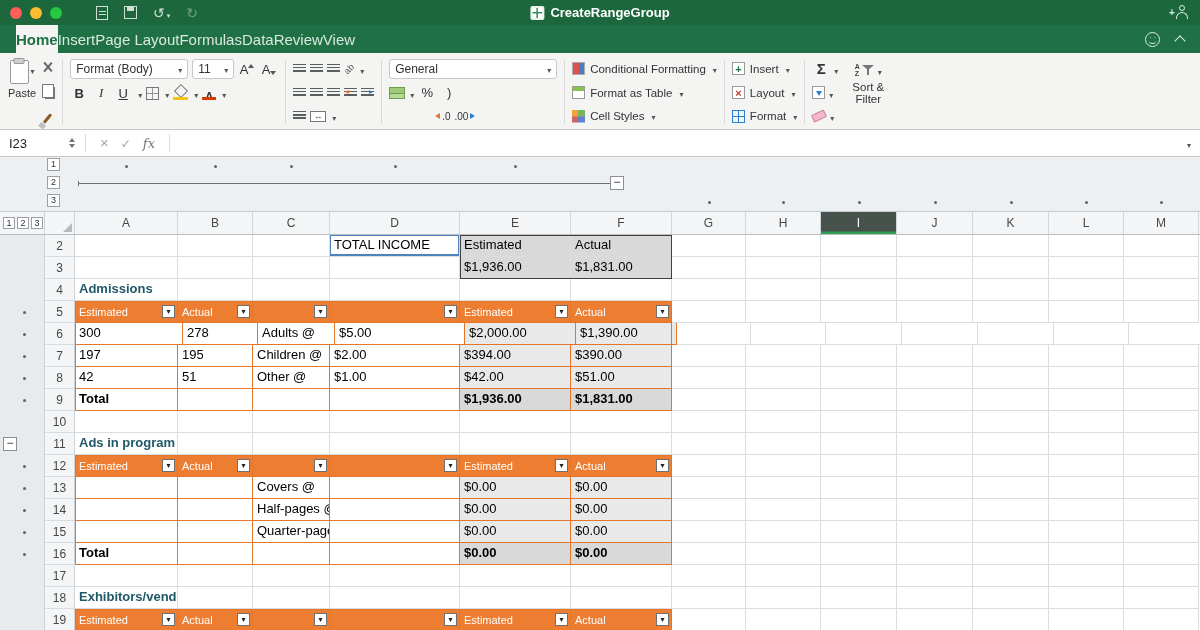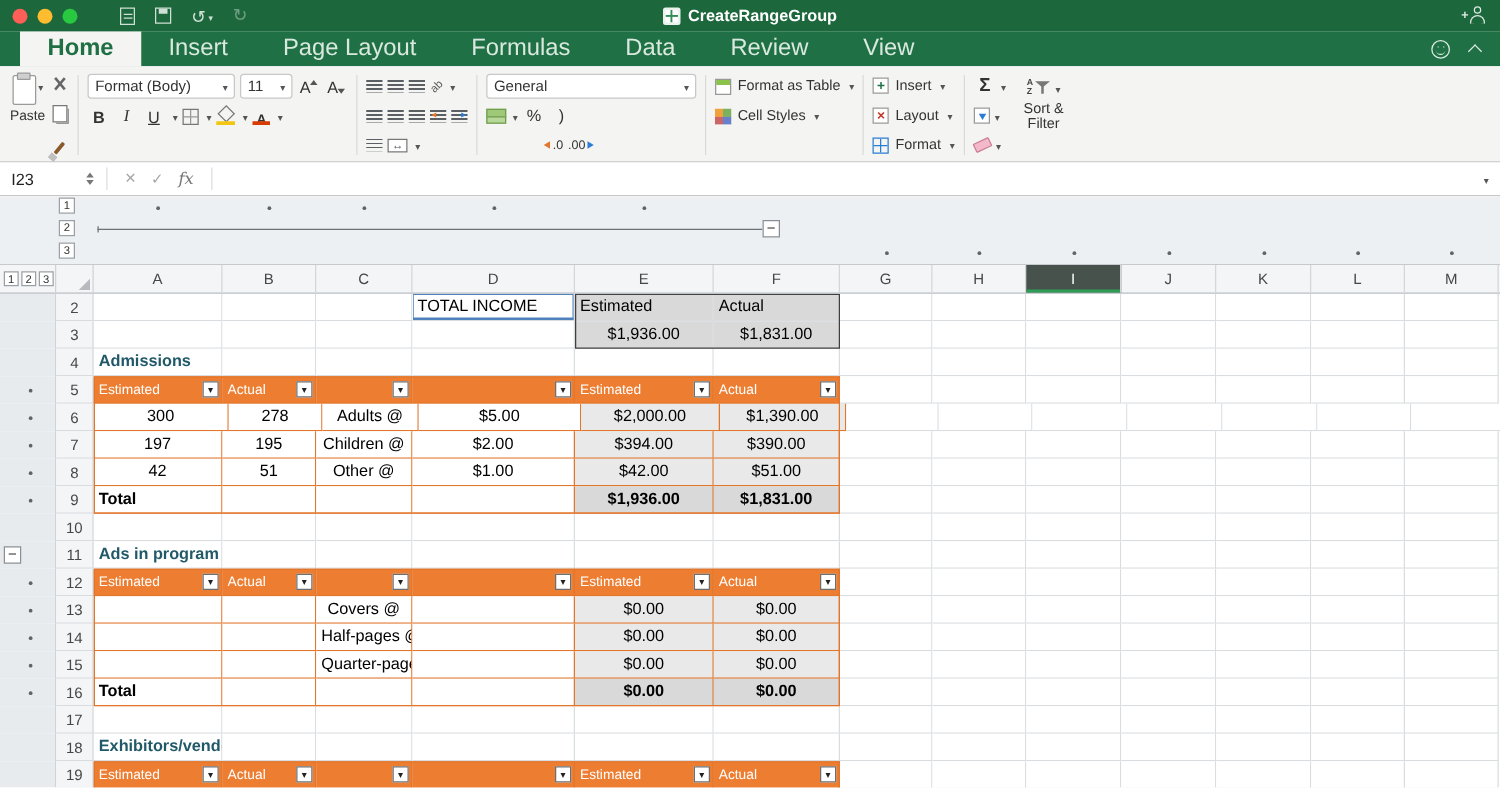--- a/index.html
+++ b/index.html
@@ -25,21 +25,21 @@
 .mag::after{content:"";position:absolute;bottom:-3px;right:-3px;width:4.5px;height:1.5px;background:#c6d9cc;transform:rotate(45deg)}
 .scaret::after{content:"▾";font-size:7px;color:#c6d9cc}
 .searchbox .ph{color:#b9cfc2;font-size:12px;margin-left:2px}
 .ic-person{position:absolute;right:10px;top:5px;width:20px;height:15px}
 .ph-head{position:absolute;left:9px;top:0;width:6px;height:6px;border:1.4px solid #dcebe2;border-radius:50%}
 .ph-body{position:absolute;left:6px;top:7px;width:12px;height:7px;border:1.4px solid #dcebe2;border-bottom:none;border-radius:6px 6px 0 0}
 .ph-plus{position:absolute;left:-1px;top:2px;color:#dcebe2;font-size:10px;font-weight:700}
 .ph-plus::before{content:"+"}
 
 .tabbar{height:28px;background:#1f7044;display:flex;align-items:stretch;padding-left:16px}
-.tab{display:flex;align-items:center;padding:0 22px;font-size:19px;color:#d9e9df}
+.tab{display:flex;align-items:center;padding:0 0;font-size:15px;color:#d9e9df}
 .tab.active{background:#f4f4f3;color:#1f7044;font-weight:700}
 .tab-right{margin-left:auto;display:flex;align-items:center;gap:16px;padding-right:16px}
 .smiley{width:15px;height:15px;border:1.3px solid #dcebe2;border-radius:50%;position:relative}
 .smiley::before{content:"";position:absolute;left:3.5px;top:4px;width:1.6px;height:1.6px;background:#dcebe2;border-radius:50%;box-shadow:4.5px 0 0 #dcebe2}
 .smiley::after{content:"";position:absolute;left:3px;top:6.5px;width:7px;height:4px;border-bottom:1.3px solid #dcebe2;border-radius:0 0 7px 7px}
 .chev{width:8px;height:8px;border-left:1.6px solid #dcebe2;border-top:1.6px solid #dcebe2;transform:rotate(45deg);margin-top:3px}
 
 .ribbon{height:77px;background:#f4f4f3;border-bottom:1px solid #c6c6c6;display:flex;align-items:stretch;padding:4px 4px 2px 8px}
 .vsep{width:1px;background:#dadada;margin:3px 7px;flex:none}
 .rg{display:flex;flex-direction:column;gap:2px;padding-top:1px}
@@ -152,21 +152,21 @@
 .colheads{display:flex;flex:1}
 .colhdr{display:flex;align-items:center;justify-content:center;font-size:12px;color:#474747;border-right:1px solid #d3d7da;flex:none}
 .colhdr.sel{background:#47524c;color:#fff;box-shadow:inset 0 -2.5px 0 #2e9e57}
 .gridwrap{position:relative;height:395px;overflow:hidden}
 .grow{display:flex;height:22px}
 .gut{width:45px;background:#e8ebee;border-right:1px solid #cfd3d6;flex:none}
 .rnum{width:30px;background:#f3f5f6;border-right:1px solid #cfd3d6;border-bottom:1px solid #d9dcdf;font-size:12px;color:#474747;display:flex;align-items:center;justify-content:center;flex:none}
 .cell{border-right:1px solid #d9dde0;border-bottom:1px solid #d9dde0;font-size:13px;color:#000;padding:0 4px;line-height:20px;white-space:nowrap;overflow:hidden;flex:none;background:#fff}
 .c-gd{background:#d9d9d9}
 .c-g{background:#e9e9e9}
-.c-r{text-align:center}
+.c-r{text-align:left}
 .c-b{font-weight:700}
 .c-sec{color:#215968;font-weight:700}
 .c-ti{box-shadow:inset 0 0 0 1px #4f81bd,inset 0 -2px 0 #4f81bd}
 .c-ob{border-right-color:#e2762b;border-bottom-color:#e2762b}
 .c-oh{background:#ed7d31;color:#fff;font-size:11px;display:flex;align-items:center;justify-content:space-between;padding:0 2px 0 4px;line-height:normal}
 .ohtext{overflow:hidden;white-space:nowrap}
 .fbtn{width:13px;height:13px;background:#fff;border:1px solid #6f6f6f;display:flex;align-items:center;justify-content:center;margin-left:2px;flex:none}
 .fbtn::after{content:"▾";font-size:8px;color:#222;line-height:1}
 .ovl{position:absolute;pointer-events:none}
 .ovl.blackbox{border:1px solid #404040}
@@ -312,20 +312,25 @@
         </span>
       <span class="decbtn">
           <span>.00</span>
           <span class="arr-r"></span>
         </span>
     </div>
   </div>
   <div class="vsep"></div>
 
   <div class="rg">
+    <div class="srow">
+      <span class="ic-cf"></span>
+      <span>Conditional Formatting</span>
+      <span class="caret"></span>
+    </div>
     <div class="srow">
       <span class="ic-fat"></span>
       <span>Format as Table</span>
       <span class="caret"></span>
     </div>
     <div class="srow">
       <span class="ic-cs"></span>
       <span>Cell Styles</span>
       <span class="caret"></span>
     </div>

